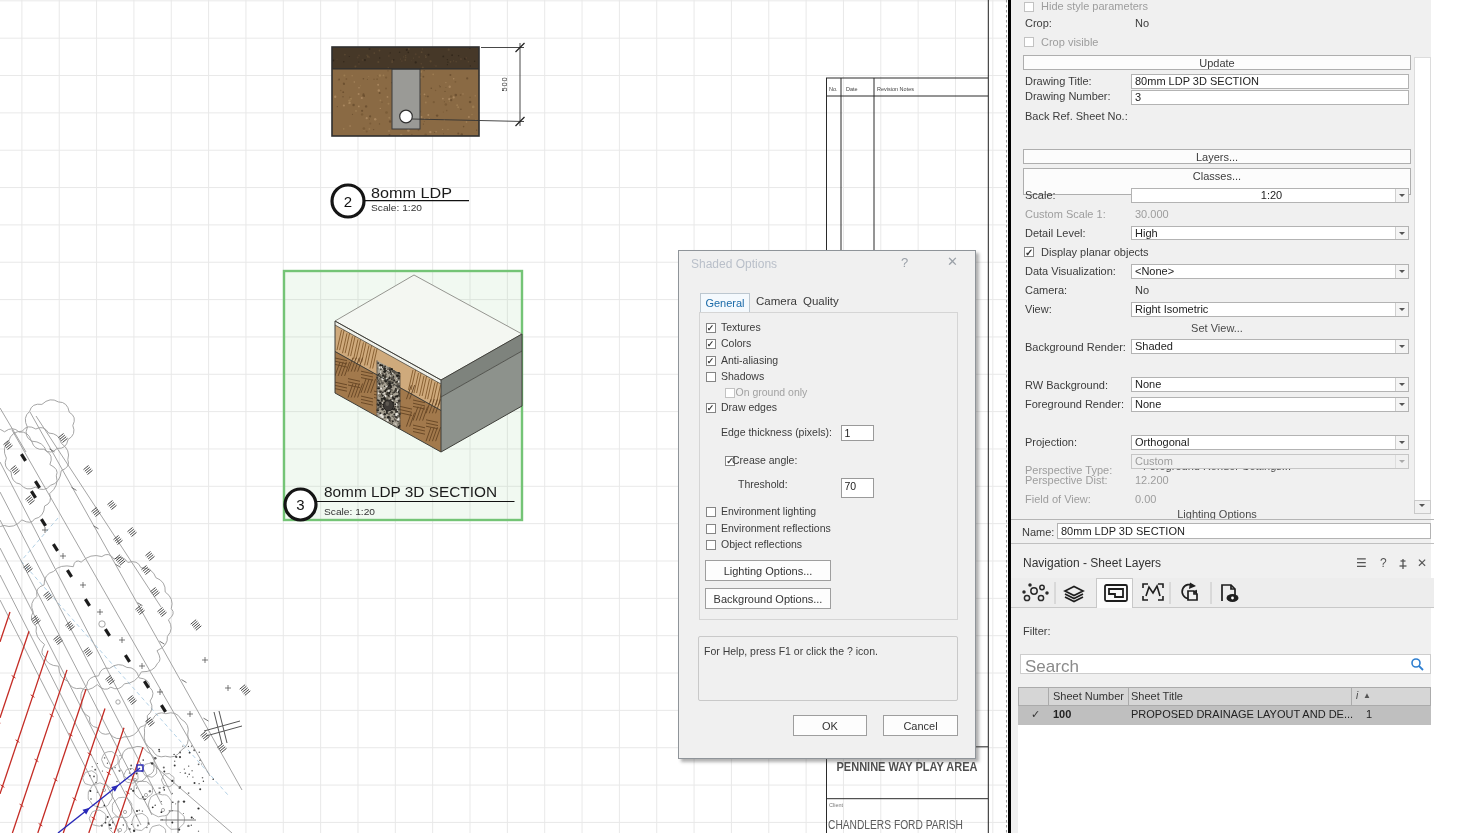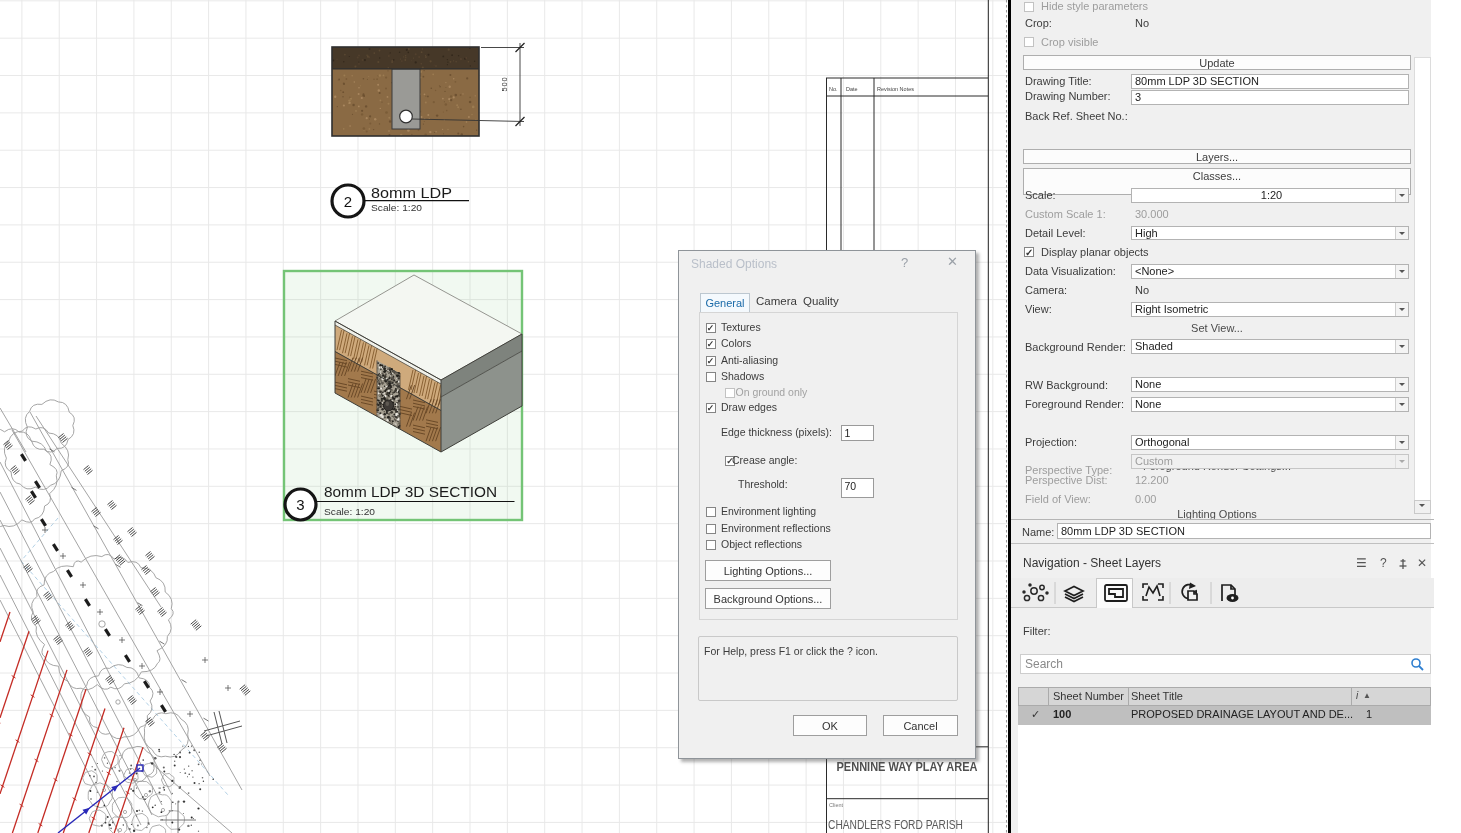--- a/index.html
+++ b/index.html
@@ -1388,21 +1388,21 @@
 <line x1="200" y1="4" x2="200" y2="26" stroke="#c4c4c4" stroke-width="1"></line>
 <g stroke="#1e1e1e" stroke-width="1.7" fill="none">
 <path d="M211,23 211,7 220,7 224,11 224,19"></path>
         <path d="M220,7 220,11 224,11"></path>
 <ellipse cx="221.5" cy="20" rx="6" ry="4" fill="#1e1e1e" stroke="none"></ellipse>
         <circle cx="221.5" cy="20" r="1.4" fill="#fff" stroke="none"></circle>
 </g>
 </svg>
     <div class="plb" style="top:625px;left:12px;">Filter:</div>
     <div class="abs" style="left:9px;top:654px;width:411px;height:20px;background:#fff;border:1px solid #cdcdcd;"></div>
-    <div class="abs" style="left:14px;top:657px;color:#8a8a8a;font-size:12px;text-align:right;">Search</div>
+    <div class="abs" style="left:14px;top:657px;color:#8a8a8a;font-size:17px;text-align:right;">Search</div>
     <svg class="abs" style="left:398px;top:656px;" width="16" height="16" viewBox="0 0 16 16">
 <circle cx="7" cy="7" r="4" fill="none" stroke="#2f7fd0" stroke-width="1.6"></circle>
       <line x1="10" y1="10" x2="14" y2="14" stroke="#2f7fd0" stroke-width="1.8"></line>
     </svg>
     <div class="abs" style="left:7px;top:687px;width:413px;height:146px;background:#fff;"></div>
     <div class="abs" style="left:7px;top:687px;width:413px;height:19px;background:#d6d6d6;border:1px solid #ababab;"></div>
     <div class="abs" style="left:37px;top:688px;width:1px;height:17px;background:#ababab;"></div>
     <div class="abs" style="left:117px;top:688px;width:1px;height:17px;background:#ababab;"></div>
     <div class="abs" style="left:340px;top:688px;width:1px;height:17px;background:#ababab;"></div>
     <div class="abs" style="left:42px;top:690px;color:#333;">Sheet Number</div>

